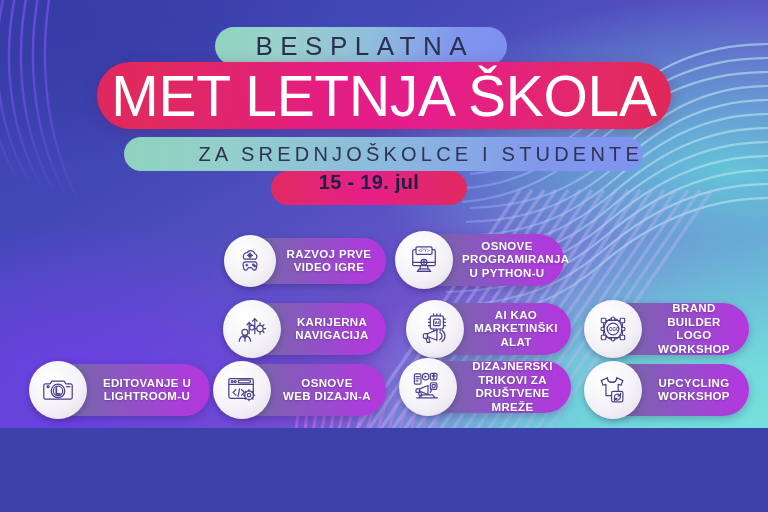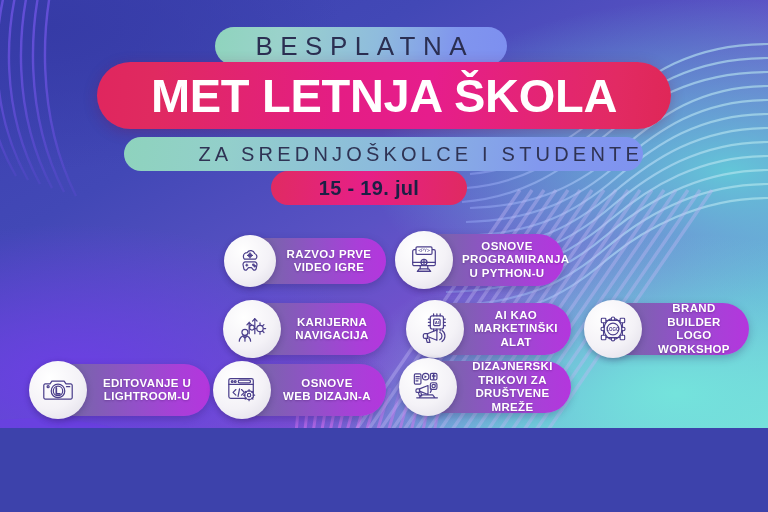--- a/index.html
+++ b/index.html
@@ -44,40 +44,40 @@
   }
 
   .title-banner {
     position:absolute; left:97px; top:62px;
     width:574px; height:67px; border-radius:34px;
     background:linear-gradient(95deg,#e0265e 0%,#e02a60 10%,#e41d84 42%,#e61d8c 58%,#e22a63 90%,#df2757 100%);
     display:flex; align-items:center; justify-content:center;
     box-shadow:0 3px 14px rgba(120,20,70,.30);
   }
   .title-banner span {
-    font-size:47px; font-weight:700; letter-spacing:-0.3px;
+    font-size:57px; font-weight:400; letter-spacing:-0.3px;
     color:#ffffff; white-space:nowrap;
   }
 
   .badge-sub {
     position:absolute; left:124px; top:137px;
     width:519px; height:34px; border-radius:17px;
     background:linear-gradient(100deg,#8ed3bd 0%,#93cfcb 20%,#8bb9de 52%,#8298ee 80%,#7f93f0 100%);
     display:flex; align-items:center; justify-content:flex-end;
   }
   .badge-sub span {
     font-size:20px; font-weight:400; letter-spacing:4.2px;
     color:#2f3354; text-indent:4.2px; white-space:nowrap;
   }
 
   .badge-date {
     position:absolute; left:271px; top:171px;
     width:196px; height:34px; border-radius:17px;
     background:linear-gradient(95deg,#e02b62 0%,#e61f87 48%,#e02a61 100%);
-    display:flex; align-items:center; justify-content:center;
+    display:flex; justify-content:center;
   }
   .badge-date span {
     font-size:20px; font-weight:700; letter-spacing:.3px; color:#1b2045;
   }
 
   
   .pills { position:absolute; left:0; top:0; width:768px; height:512px; z-index:5; }
 
   .pill {
     position:absolute; height:46px; border-radius:23px;
@@ -357,19 +357,33 @@
             <circle cx="25.2" cy="13.9" r=".55" fill="#4b3f8c" stroke="none"></circle>
     <path d="M8 19l9-3.6v9.6L8 21.4z"></path>
     <path d="M8 19H5.6A1.4 1.4 0 0 0 4.2 20.4v1A1.4 1.4 0 0 0 5.6 22.8H8z"></path>
     <path d="M6.8 22.8L7.8 26.4h2.6l-1-3.6"></path>
     <path d="M19.5 18.2a3.6 3.6 0 0 1 0 4.6"></path>
     <path d="M5 28.5h22M7.5 28.5l2.5-3.2h12l2.5 3.2"></path>
   </svg>
         </div>
         <div class="pill-label">DIZAJNERSKI<br>TRIKOVI ZA<br>DRUŠTVENE MREŽE</div>
       </div>
+      <div class="pill tall" style="left: 589px; top: 364px; width: 160px;">
+        <div class="pill-icon">
+          <svg width="32" height="32" viewBox="0 0 34 34" fill="none" stroke="#4b3f8c" stroke-width="1.3" stroke-linecap="round" stroke-linejoin="round">
+    <path d="M11 4l-6.5 3 2 5 3-1v12h13V11l3 1 2-5L21 4a4 4 0 0 1-10 0z"></path>
+    <path d="M11 4a4 4 0 0 0 10 0"></path>
+    <rect x="15.5" y="18.5" width="12" height="11" rx="1.6" fill="#fff"></rect>
+    <path d="M18.5 24.5a3.2 3.2 0 0 1 5.4-2.3l1 1"></path>
+    <path d="M24.9 20.4v2.8h-2.8"></path>
+    <path d="M24.9 24.5a3.2 3.2 0 0 1-5.4 2.3l-1-1"></path>
+    <path d="M18.5 28.6v-2.8h2.8"></path>
+  </svg>
+        </div>
+        <div class="pill-label">UPCYCLING<br>WORKSHOP</div>
+      </div>
     </div>
 
   <div class="cta">
     <span>PRIJAVI SE!</span>
   </div>
 
 </div>
 
 </body></html>

